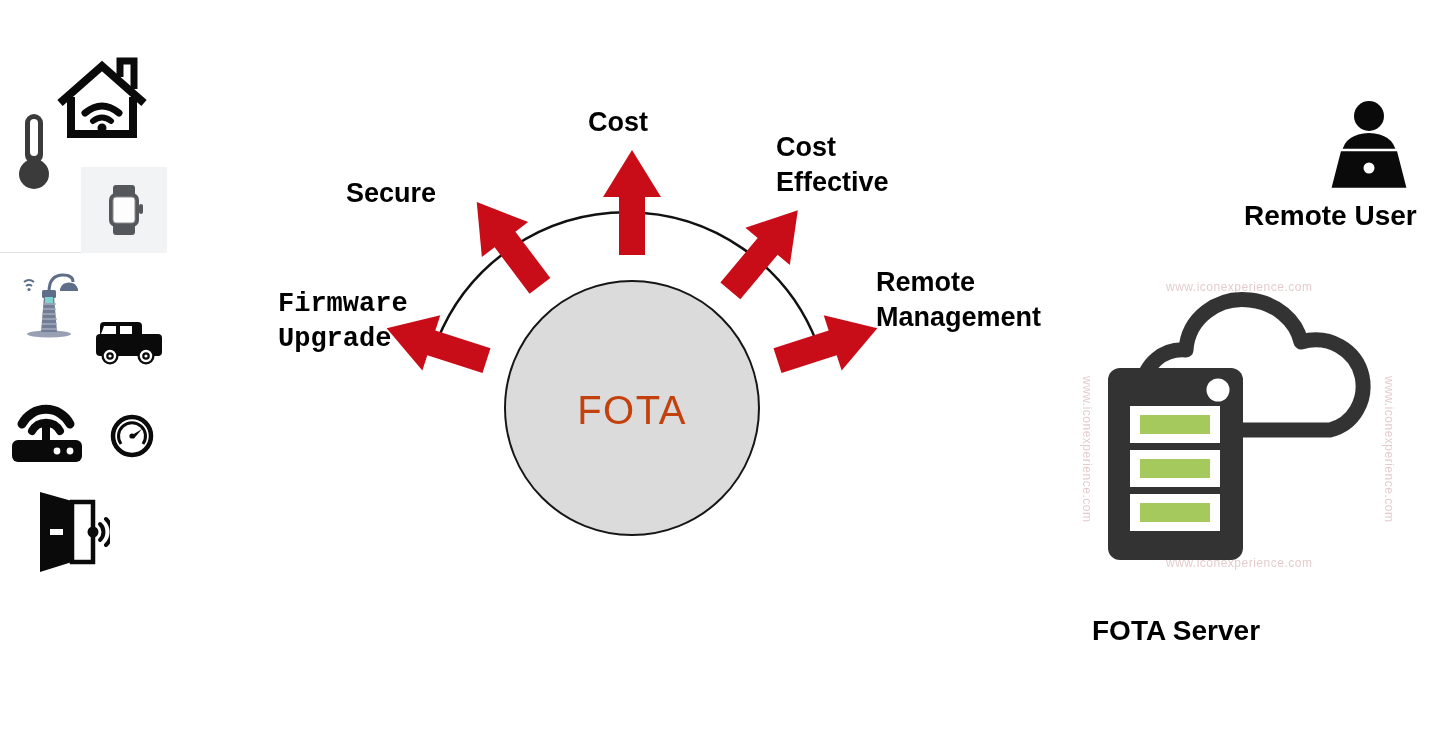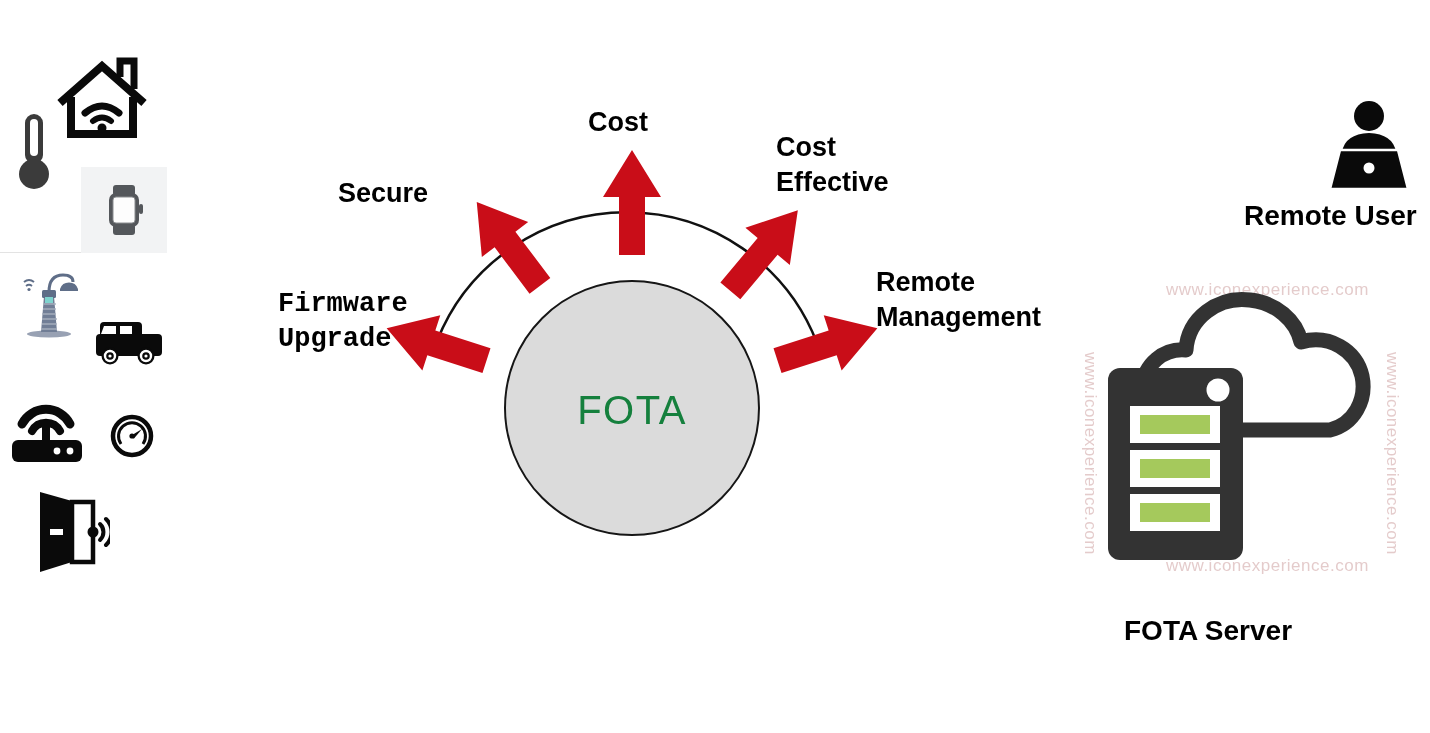--- a/index.html
+++ b/index.html
@@ -3,25 +3,25 @@
 <meta charset="utf-8">
 <style>
   html,body{margin:0;padding:0;background:#ffffff;}
   #stage{position:relative;width:1430px;height:733px;background:#ffffff;overflow:hidden;
          font-family:"Liberation Sans", sans-serif;color:#000;}
   .abs{position:absolute;}
   .benefit-label{position:absolute;font-weight:bold;font-size:27px;line-height:35px;
                  white-space:pre-line;letter-spacing:0px;color:#000;}
   .section-label{position:absolute;font-weight:bold;font-size:28px;color:#000000;white-space:nowrap;}
   .fota-label{position:absolute;left:552px;top:388px;width:160px;text-align:center;
-              font-size:40px;font-weight:400;letter-spacing:1.5px;color:#15803d;}
+              font-size:40px;font-weight:400;letter-spacing:1.5px;color:#c2410c;}
   .card{position:absolute;}
   .thermo-card{left:0px;top:112px;width:84px;height:140px;background:#ffffff;border-bottom:1px solid #e3e3e3;}
   .watch-card{left:81px;top:167px;width:86px;height:86px;background:#f2f3f4;}
-  .watermark{position:absolute;font-size:17px;color:rgba(196,140,140,0.45);letter-spacing:0.5px;white-space:nowrap;}
+  .watermark{position:absolute;font-size:12px;color:rgba(196,140,140,0.45);letter-spacing:0.5px;white-space:nowrap;text-align:right;}
   .watermark.vert{writing-mode:vertical-rl;}
   svg{display:block;}
 </style>
 </head>
 <body>
 
 <div id="stage">
 
   <svg class="abs" style="left:0;top:0;" width="1430" height="733" viewBox="0 0 1430 733">
     <defs>
@@ -38,21 +38,21 @@
       <use href="#arrow-shape"></use>
       <use href="#arrow-shape" transform="rotate(40 632 408)"></use>
       <use href="#arrow-shape" transform="rotate(72 632 408)"></use>
     </g>
   </svg>
 
   <div class="fota-label">FOTA</div>
 
   <div class="benefit-label" style="left:278px;top:287px;font-family:Liberation Mono, monospace;">Firmware
 Upgrade</div>
-  <div class="benefit-label" style="left:338px;top:176px;">Secure</div>
+  <div class="benefit-label" style="left:346px;top:176px;">Secure</div>
   <div class="benefit-label" style="left:588px;top:105px;">Cost</div>
   <div class="benefit-label" style="left:776px;top:130px;">Cost
 Effective</div>
   <div class="benefit-label" style="left:876px;top:265px;">Remote
 Management</div>
 
   <div class="card thermo-card"></div>
   <div class="card watch-card"></div>
 
   <svg class="abs" style="left:56px;top:55px;" width="92" height="86" viewBox="0 0 92 86">
@@ -159,15 +159,15 @@
       <circle cx="128" cy="114" r="11.5" fill="#ffffff"></circle>
       <rect x="40" y="130" width="90" height="37" fill="#ffffff"></rect>
       <rect x="40" y="174" width="90" height="37" fill="#ffffff"></rect>
       <rect x="40" y="218" width="90" height="37" fill="#ffffff"></rect>
       <rect x="50" y="139" width="70" height="19" fill="#a5c95c"></rect>
       <rect x="50" y="183" width="70" height="19" fill="#a5c95c"></rect>
       <rect x="50" y="227" width="70" height="19" fill="#a5c95c"></rect>
     </g>
   </svg>
 
-  <div class="section-label" style="left:1092px;top:615px;margin-left:32px;">FOTA Server</div>
+  <div class="section-label" style="left:1092px;top:615px;">FOTA Server</div>
 
 </div>
 
 </body></html>

